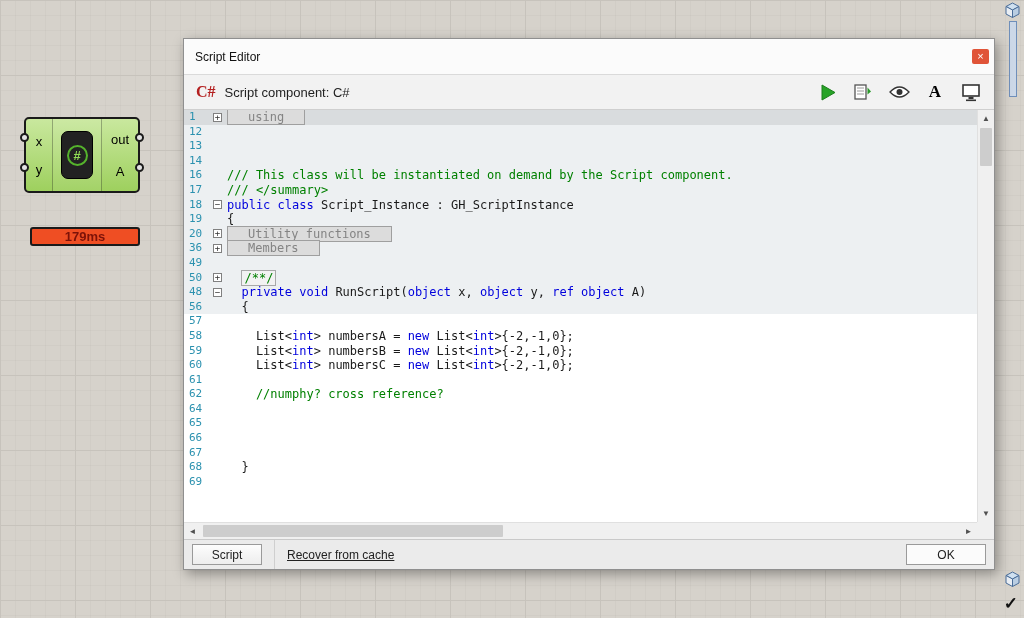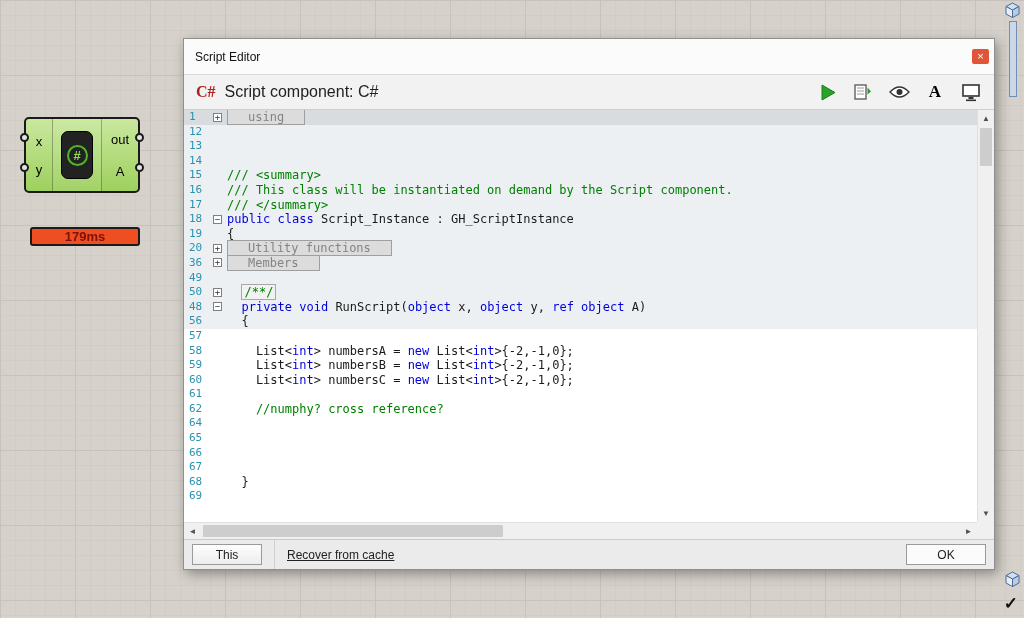--- a/index.html
+++ b/index.html
@@ -71,21 +71,21 @@
   .close-btn {
     margin-left: auto; width: 17px; height: 15px; background: #e05438; border-radius: 2px;
     color: #fff; font-size: 11px; line-height: 14px; text-align: center; cursor: pointer;
   }
   .toolbar {
     height: 35px; flex: none; background: #f2f2f2; border-bottom: 1px solid #cfcfcf;
     display: flex; align-items: center; padding: 0 12px; gap: 9px;
   }
   .cs-icon { font-family: "Liberation Serif", serif; font-size: 16px; font-weight: bold; line-height: 1; }
   .cs-icon { color: #b42020; }
-  .toolbar-label { font-size: 16px; color: #222; }
+  .toolbar-label { font-size: 13px; color: #222; }
   .toolbar-right { margin-left: auto; display: flex; align-items: center; gap: 14px; }
   .tb-icon { display: flex; align-items: center; justify-content: center; width: 22px; height: 22px; cursor: pointer; }
   .font-a { font-family: "Liberation Serif", serif; font-size: 17px; font-weight: bold; color: #000; }
 
   
   .editor { flex: 1; position: relative; background: #fff; overflow: hidden; }
   .lines-wrap { position: absolute; left: 0; top: 0; right: 17px; bottom: 0; overflow: hidden; }
   .code-row {
     display: flex; height: 14.6px; line-height: 14.6px;
     font-family: "DejaVu Sans Mono", monospace; font-size: 12px;
@@ -238,25 +238,20 @@
           <span class="gutter">13</span>
           <span class="foldcol"></span>
           <span class="code-text"></span>
         </div>
         <div class="code-row row-tint">
           <span class="gutter">14</span>
           <span class="foldcol"></span>
           <span class="code-text"></span>
         </div>
         <div class="code-row row-tint">
-          <span class="gutter">15</span>
-          <span class="foldcol"></span>
-          <span class="code-text"><span class="cm">/// &lt;summary&gt;</span></span>
-        </div>
-        <div class="code-row row-tint">
           <span class="gutter">16</span>
           <span class="foldcol"></span>
           <span class="code-text"><span class="cm">/// This class will be instantiated on demand by the Script component.</span></span>
         </div>
         <div class="code-row row-tint">
           <span class="gutter">17</span>
           <span class="foldcol"></span>
           <span class="code-text"><span class="cm">/// &lt;/summary&gt;</span></span>
         </div>
         <div class="code-row row-tint">
@@ -381,21 +376,21 @@
 
   <div class="hscroll">
     <span class="scroll-arrow">◄</span>
     <div class="htrack">
       <div class="hthumb"></div>
     </div>
     <span class="scroll-arrow">►</span>
   </div>
 
   <div class="dlg-footer">
-    <button class="cache-btn">This</button>
+    <button class="cache-btn">Script</button>
     <span class="footer-sep"></span>
     <a class="recover-link">Recover from cache</a>
     <button class="ok-btn">OK</button>
   </div>
 </div>
 
 <span class="edge-top-icon">
   <svg width="17" height="17" viewBox="0 0 17 17">
     <polygon points="8.5,1 15,4.5 8.5,8 2,4.5" fill="#cfe0f0" stroke="#4a6d99" stroke-width="1"></polygon>
     <polygon points="2,4.5 8.5,8 8.5,15.5 2,12" fill="#e9eef4" stroke="#4a6d99" stroke-width="1"></polygon>

